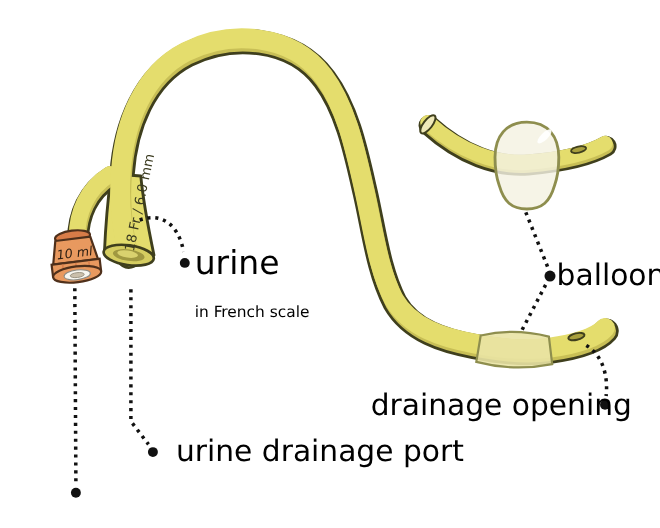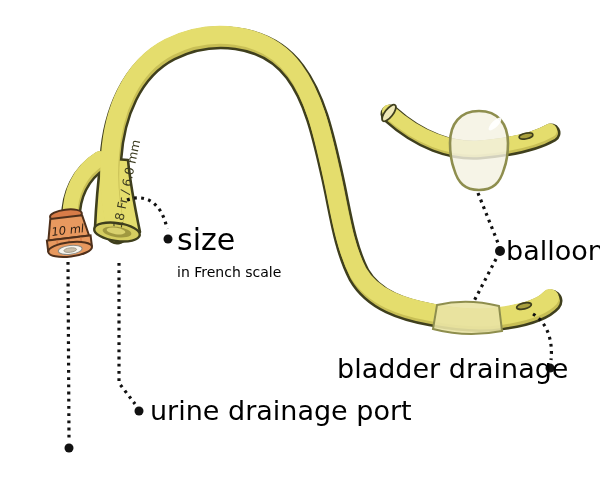--- a/index.html
+++ b/index.html
@@ -3,21 +3,21 @@
 <meta charset="utf-8">
 <style>
   html,body{margin:0;padding:0;}
   body{width:600px;height:480px;overflow:hidden;background:var(--background,#fff);
        font-family:"DejaVu Sans","Liberation Sans",sans-serif;}
   .stage{position:relative;width:600px;height:480px;background:var(--background,#fff);}
   .stage svg{position:absolute;left:0;top:0;}
   .lbl{position:absolute;color:var(--text-color,#000);white-space:nowrap;line-height:1.05;}
   .lbl-big{font-size:30px;}
   .lbl-std{font-size:27px;}
-  .lbl-sub{font-size:14px;line-height:1.28;margin-top:8px;}
+  .lbl-sub{font-size:14px;line-height:1.28;margin-top:20px;}
   
   .o{fill:none;stroke:var(--tube-outline);}
   .f{fill:none;stroke:var(--tube-fill);}
   .s{fill:none;stroke:var(--tube-shade);}
   .leader{fill:none;stroke:var(--leader-color);stroke-width:3.2;stroke-dasharray:2.8 4.4;}
   .dot{fill:var(--leader-color);}
   .svgtext{fill:#3b3b20;font-family:"DejaVu Sans","Liberation Sans",sans-serif;}
 </style>
 </head>
 <body>
@@ -87,25 +87,25 @@
 
       <circle class="dot" cx="168" cy="239" r="4.5"></circle>
       <circle class="dot" cx="69" cy="448" r="4.5"></circle>
       <circle class="dot" cx="139" cy="411" r="4.5"></circle>
       <circle class="dot" cx="500" cy="251" r="5"></circle>
       <circle class="dot" cx="550" cy="368" r="4.5"></circle>
     </g>
   </svg>
 
   <div class="lbl lbl-big" style="left:177px;top:224px">
-    <span>size</span>
+    <span>urine</span>
     <div class="lbl-sub">
       <div>in French scale</div>
     </div>
   </div>
 
   <div class="lbl lbl-std" style="left:506px;top:237px">balloon</div>
 
-  <div class="lbl lbl-std" style="left:337px;top:355px">bladder drainage</div>
+  <div class="lbl lbl-std" style="left:337px;top:355px">drainage opening</div>
 
-  <div class="lbl lbl-std" style="left:150px;top:397px">urine drainage port</div>
+  <div class="lbl lbl-std" style="left:160px;top:397px">urine drainage port</div>
 
 </div>
 
 </body></html>

